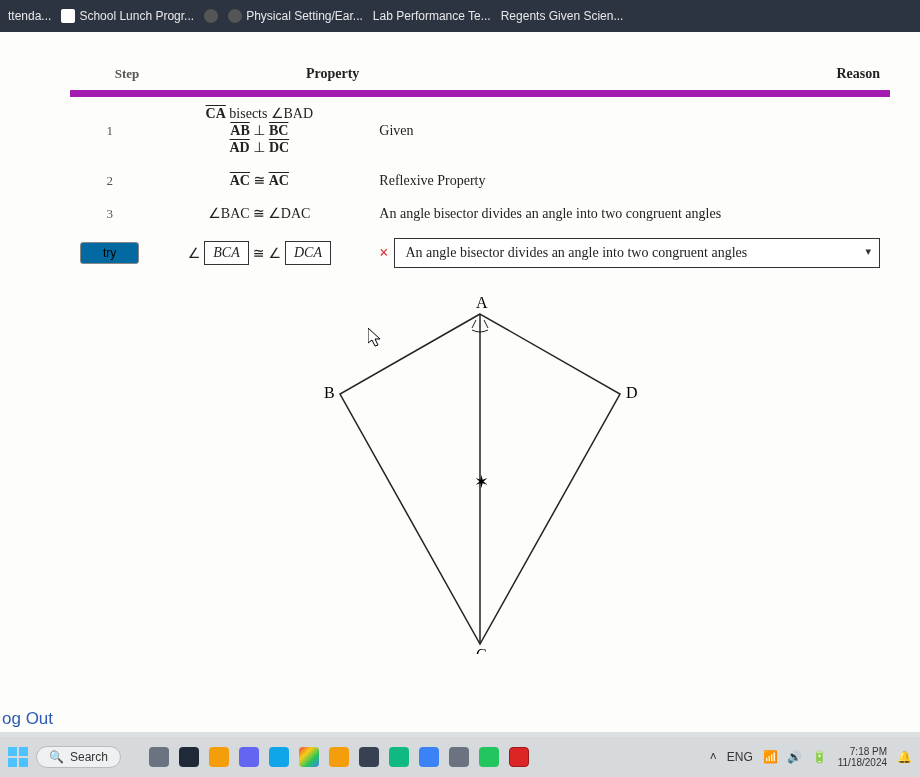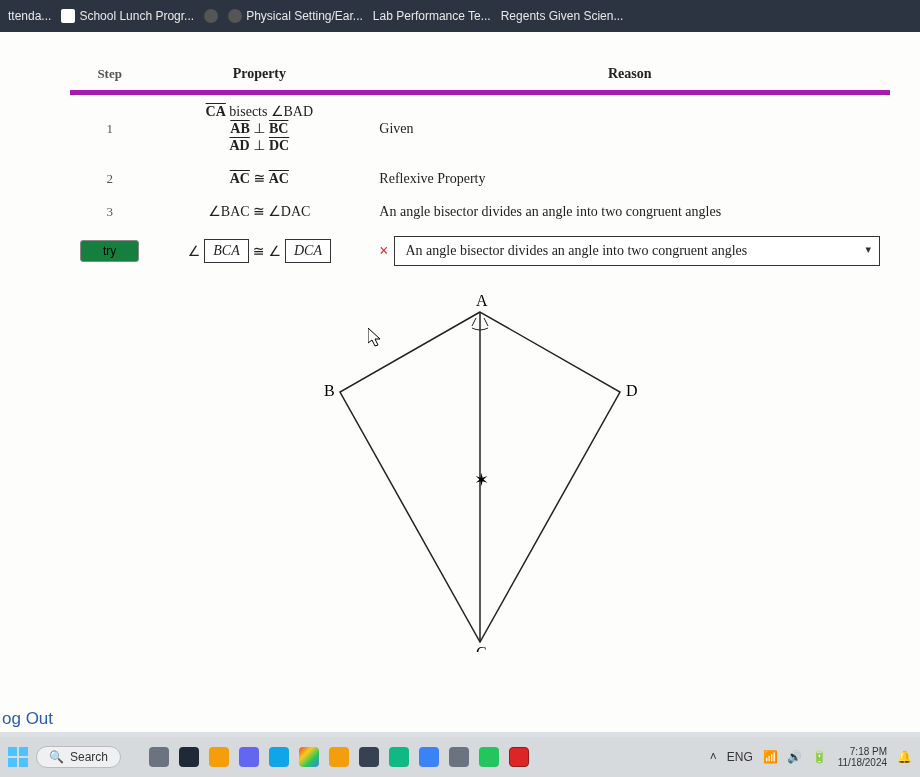--- a/index.html
+++ b/index.html
@@ -33,38 +33,38 @@
     position: relative;
     height: 700px;
   }
   table.proof {
     width: 100%;
     border-collapse: collapse;
     font-size: 14px;
     color: #222;
   }
   table.proof th {
-    text-align: center;
+    text-align: right;
     font-weight: bold;
     padding: 6px 10px 8px 10px;
-    border-bottom: 5px solid #a21caf;
+    border-bottom: 7px solid #a21caf;
     font-family: Georgia, "Times New Roman", serif;
   }
   table.proof td {
     padding: 8px 10px;
     vertical-align: middle;
     font-family: Georgia, "Times New Roman", serif;
   }
   .step-col { width: 70px; text-align: center; font-size: 13px; color:#555; }
   .stmt-col { width: 220px; text-align: center; }
   .reason-col { text-align: left; }
   .ovl { text-decoration: overline; font-weight: bold; }
   .try-btn {
     border: 1px solid #888;
-    background: #15803d;
+    background: #0369a1;
     padding: 3px 22px;
     font-size: 12px;
     border-radius: 3px;
     cursor: pointer;
     font-family: sans-serif;
   }
   .angle-input {
     display:inline-flex; align-items:center; gap:4px;
     font-family: Georgia, serif;
   }

